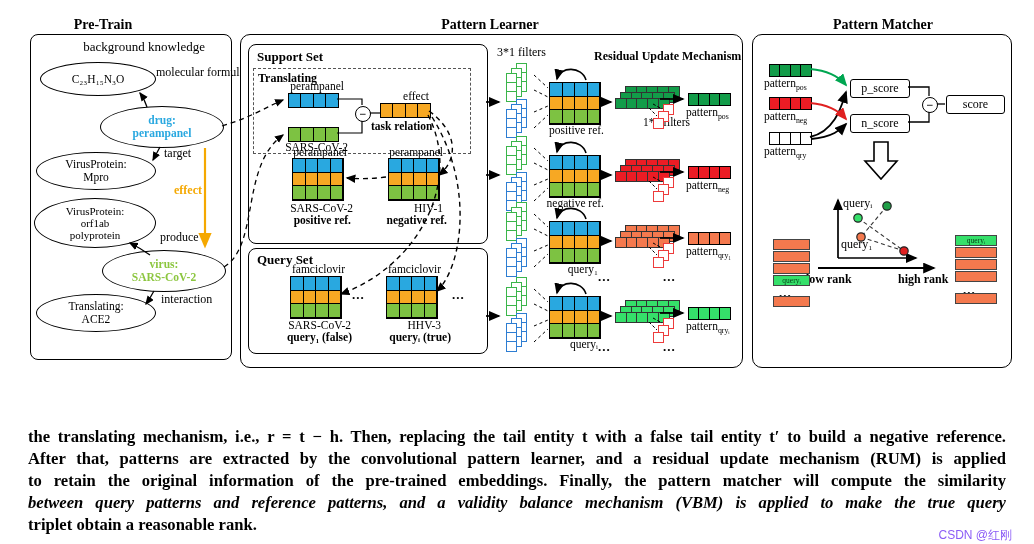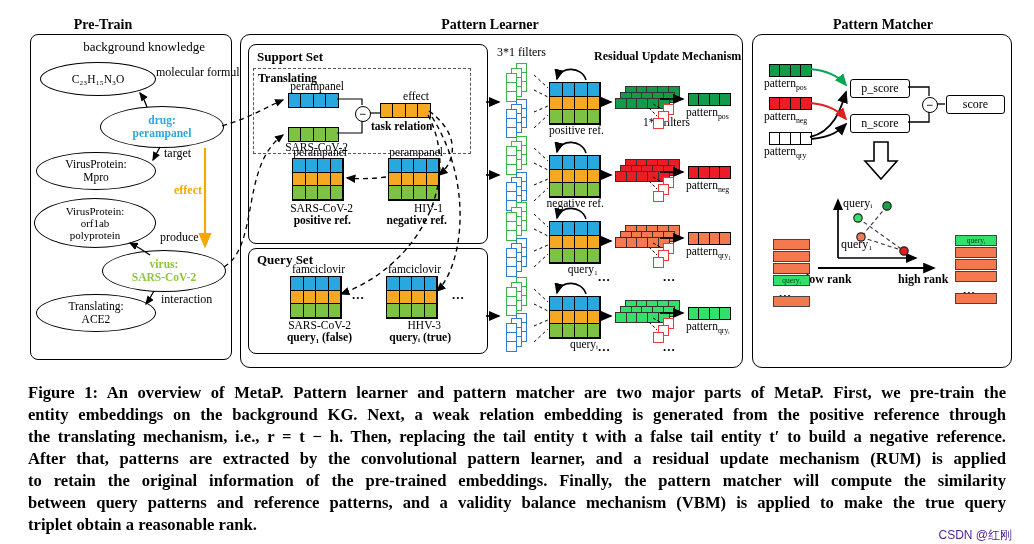--- a/index.html
+++ b/index.html
@@ -42,21 +42,21 @@
             align-items:center;justify-content:center;font-size:12px;white-space:nowrap;}
   .bar{position:absolute;border:1.3px solid #444;background:#F4794E;}
   .bar.green{background:#35E06A;display:flex;align-items:center;justify-content:center;
              font-size:7.5px;line-height:1;color:#083;color:#064018;}
   .dots{position:absolute;font-weight:bold;font-size:13px;letter-spacing:1px;line-height:1;}
   sub{font-size:0.68em;line-height:0;}
   .capline{position:absolute;left:28px;width:978px;font-weight:bold;font-size:16.6px;
            line-height:22px;text-align:justify;}
   .capline.jl{text-align-last:justify;}
   .watermark{position:absolute;right:22px;top:527px;font-family:"Liberation Sans",sans-serif;
-             font-size:12px;color:#4c1d95;margin-left:48px;}
+             font-size:12px;color:#8b5cf6;margin-left:48px;}
   svg.overlay{position:absolute;left:0;top:0;pointer-events:none;}
 </style>
 </head>
 <body>
 
 <div id="fig">
 
   <div class="hdr" style="left:33px;top:17px;">Pre-Train</div>
   <div class="hdr" style="left:420px;top:17px;">Pattern Learner</div>
   <div class="hdr" style="left:813px;top:17px;">Pattern Matcher</div>
@@ -719,22 +719,20 @@
     <path d="M838,258 L916,258" stroke="#000" stroke-width="1.7" fill="none" marker-end="url(#ab)"></path>
     <path d="M858,218 L904,251 M887,206 L861,237 M861,237 L904,251" stroke="#333" stroke-width="1.1" fill="none" stroke-dasharray="4,3"></path>
     <circle cx="887" cy="206" r="4.2" fill="#1F9E46" stroke="#222" stroke-width="1.2"></circle>
     <circle cx="858" cy="218" r="4.2" fill="#35E06A" stroke="#222" stroke-width="1.2"></circle>
     <circle cx="861" cy="237" r="4.2" fill="#F4794E" stroke="#222" stroke-width="1.2"></circle>
     <circle cx="904" cy="251" r="4.2" fill="#E02020" stroke="#222" stroke-width="1.2"></circle>
 
     <path d="M818,268 L934,268" stroke="#000" stroke-width="1.8" fill="none" marker-end="url(#ab)"></path>
   </svg>
 
-  <div class="capline jl" style="top:382px;">Figure 1: An overview of MetaP. Pattern learner and pattern matcher are two major parts of MetaP. First, we pre-train the</div>
-  <div class="capline jl" style="top:404px;">entity embeddings on the background KG. Next, a weak relation embedding is generated from the positive reference through</div>
   <div class="capline jl" style="top:448px;">After that, patterns are extracted by the convolutional pattern learner, and a residual update mechanism (RUM) is applied</div>
   <div class="capline jl" style="top:426px;">the translating mechanism, i.e., r = t − h. Then, replacing the tail entity t with a false tail entity t′ to build a negative reference.</div>
   <div class="capline jl" style="top:470px;">to retain the original information of the pre-trained embeddings. Finally, the pattern matcher will compute the similarity</div>
-  <div class="capline jl" style="top:492px;">between query patterns and reference patterns, and a validity balance mechanism (VBM) is applied to make the true query</div>
+  <div class="capline jl" style="top:492px;font-style:italic;">between query patterns and reference patterns, and a validity balance mechanism (VBM) is applied to make the true query</div>
   <div class="capline" style="top:514px;">triplet obtain a reasonable rank.</div>
 
   <div class="watermark">CSDN @红刚</div>
 </div>
 
 </body></html>

